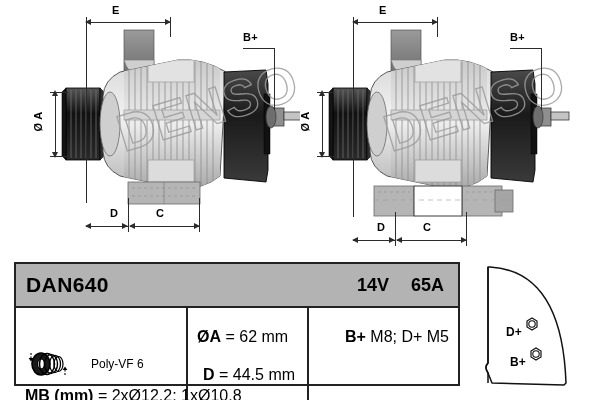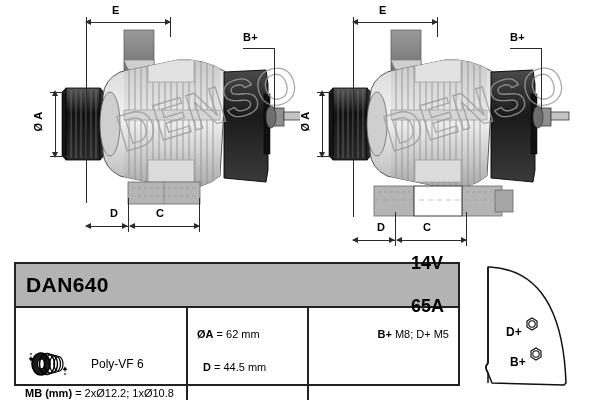--- a/index.html
+++ b/index.html
@@ -32,29 +32,29 @@
 
   .rot{transform:rotate(-90deg);transform-origin:center center;}
 
   
   .spec{position:absolute;left:14px;top:262px;width:446px;height:124px;
         border:2px solid #222;box-sizing:border-box;background:#fff;}
   .spec-head{height:44px;background:#b3b3b3;border-bottom:2px solid #222;
              display:flex;align-items:center;box-sizing:border-box;
              padding:0 10px;}
   .spec-model{font-size:21px;font-weight:bold;letter-spacing:.4px;}
-  .spec-right{margin-left:auto;display:flex;gap:22px;padding-right:4px;flex-direction:column;}
+  .spec-right{margin-left:auto;display:flex;gap:22px;padding-right:4px;}
   .spec-volt,.spec-amp{font-size:18px;font-weight:bold;}
 
   .spec-body{display:flex;height:92px;}
   .col{padding:7px 9px 0 9px;box-sizing:border-box;}
   .col1{width:172px;border-right:2px solid #222;}
   .col2{width:121px;border-right:2px solid #222;}
   .col3{flex:1;text-align:right;}
-  .row{font-size:11px;line-height:1;margin-bottom:13px;white-space:nowrap;}
+  .row{font-size:16px;line-height:1;margin-bottom:13px;white-space:nowrap;}
   .row b{font-weight:bold;}
   .pulley-row{display:flex;align-items:center;gap:20px;margin-bottom:11px;height:26px;margin-top:36px;}
   .pulley-txt{font-size:12px;}
 
   
   .term{position:absolute;left:470px;top:255px;width:120px;height:140px;}
   .term-lbl{position:absolute;font-size:12px;font-weight:bold;}
 </style>
 </head>
 <body>

